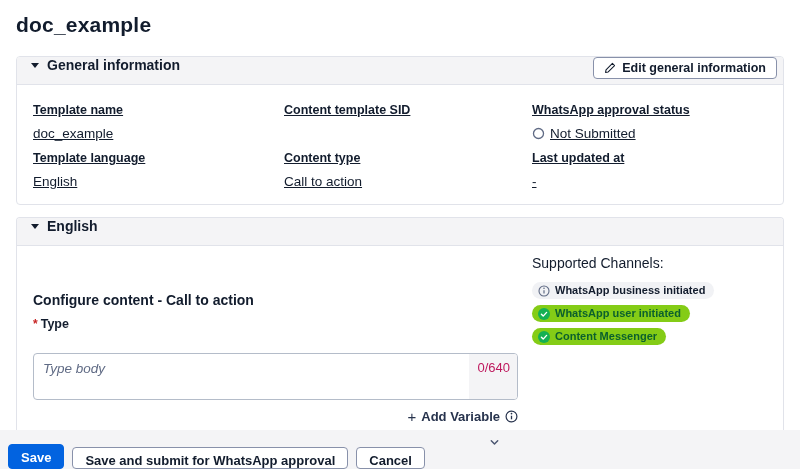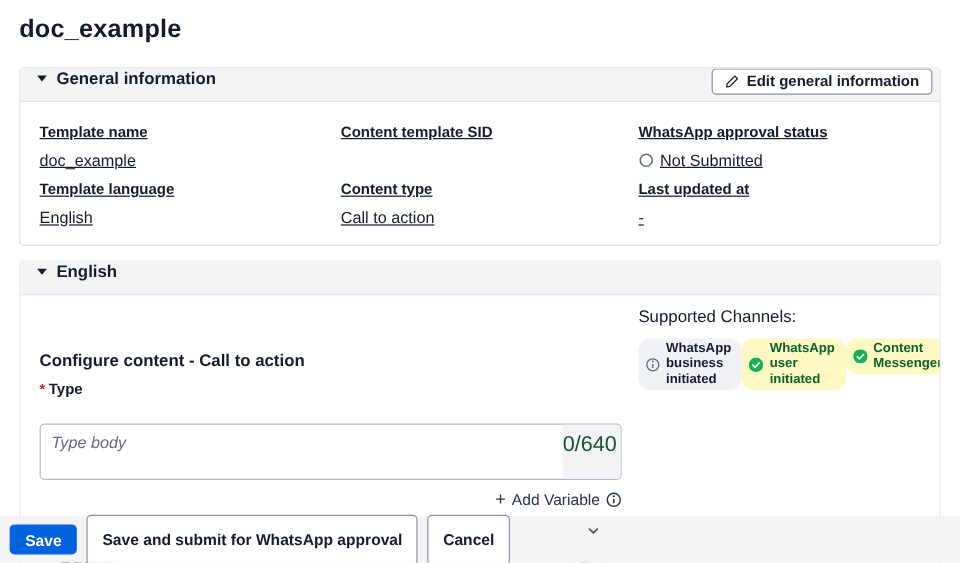--- a/index.html
+++ b/index.html
@@ -96,34 +96,34 @@
     outline: none;
     display: block;
   }
   textarea.body-input::placeholder { font-style: italic; color: #606B85; }
   .char-counter {
     position: absolute;
     top: 1px; right: 1px; bottom: 1px;
     width: 48px;
     background: #F4F4F6;
     border-radius: 0 3px 3px 0;
-    font-size: 18px;
-    color: #14532d;
+    font-size: 13px;
+    color: #be185d;
     text-align: right;
     padding: 6px 7px 0 0;
   }
 
   .add-variable-row {
     display: flex; justify-content: flex-end; align-items: center;
     gap: 5px; margin-top: 9px;
     color: #27334D;
     cursor: pointer;
   }
   .add-variable-row .plus { font-size: 15px; line-height: 14px; font-weight: normal; }
-  .add-variable-row .lbl { font-size: 13px; font-weight: normal; text-align: center; }
+  .add-variable-row .lbl { font-size: 13px; font-weight: bold; text-align: center; }
 
   .button-panel {
     margin-top: 11px;
     border: 1px solid #E1E3EA;
     border-radius: 4px 4px 0 0;
     border-bottom: none;
     padding: 14px 16px 40px 16px;
   }
   .button-panel-head { display: flex; align-items: center; justify-content: space-between; }
   .button-panel-title { font-size: 14px; font-weight: bold; }
@@ -131,42 +131,42 @@
     width: 28px; height: 28px;
     background: #fff;
     border: 1px solid #B4BCC9;
     border-radius: 4px;
     display: inline-flex; align-items: center; justify-content: center;
     cursor: pointer;
   }
 
   
   .channels-heading { font-size: 14px; font-weight: normal; line-height: 18px; }
-  .badge-list { margin-top: 10px; display: flex; align-items: flex-start; }
+  .badge-list { margin-top: 10px; display: flex; flex-direction: column; align-items: flex-start; }
   .badge {
     display: inline-flex; align-items: center; gap: 5px;
     border-radius: 10px;
     padding: 2px 9px 2px 6px;
     font-size: 11px;
     font-weight: bold;
     margin-bottom: 6px;
     line-height: 13px;
   }
   .badge.info { background: #F1F2F5; color: #121C2D; }
-  .badge.success { background: #fef9c3; color: #0B602D; }
+  .badge.success { background: #84cc16; color: #0B602D; }
 
   
   .footer {
     position: absolute;
     left: 0; right: 0; bottom: 0;
     height: 39px;
     background: #F4F4F6;
     z-index: 10;
     display: flex;
-    align-items: center;
+    align-items: flex-end;
     padding: 0 8px;
     gap: 8px;
   }
   .btn-primary {
     background: #0263E0;
     border: 1px solid #0263E0;
     border-radius: 4px;
     color: #fff;
     font-family: "Liberation Sans", sans-serif;
     font-size: 13px;
@@ -177,21 +177,21 @@
   }
   .btn-secondary {
     background: #fff;
     border: 1px solid #8891AA;
     border-radius: 4px;
     color: #121C2D;
     font-family: "Liberation Sans", sans-serif;
     font-size: 13px;
     font-weight: bold;
     padding: 5px 12px;
-    height: 42px;
+    height: 22px;
     cursor: pointer;
   }
   .footer-chevron {
     position: absolute;
     left: 486px; top: 4px;
     width: 16px; height: 16px;
     display: flex; align-items: center; justify-content: center;
     cursor: pointer;
   }
 </style>

